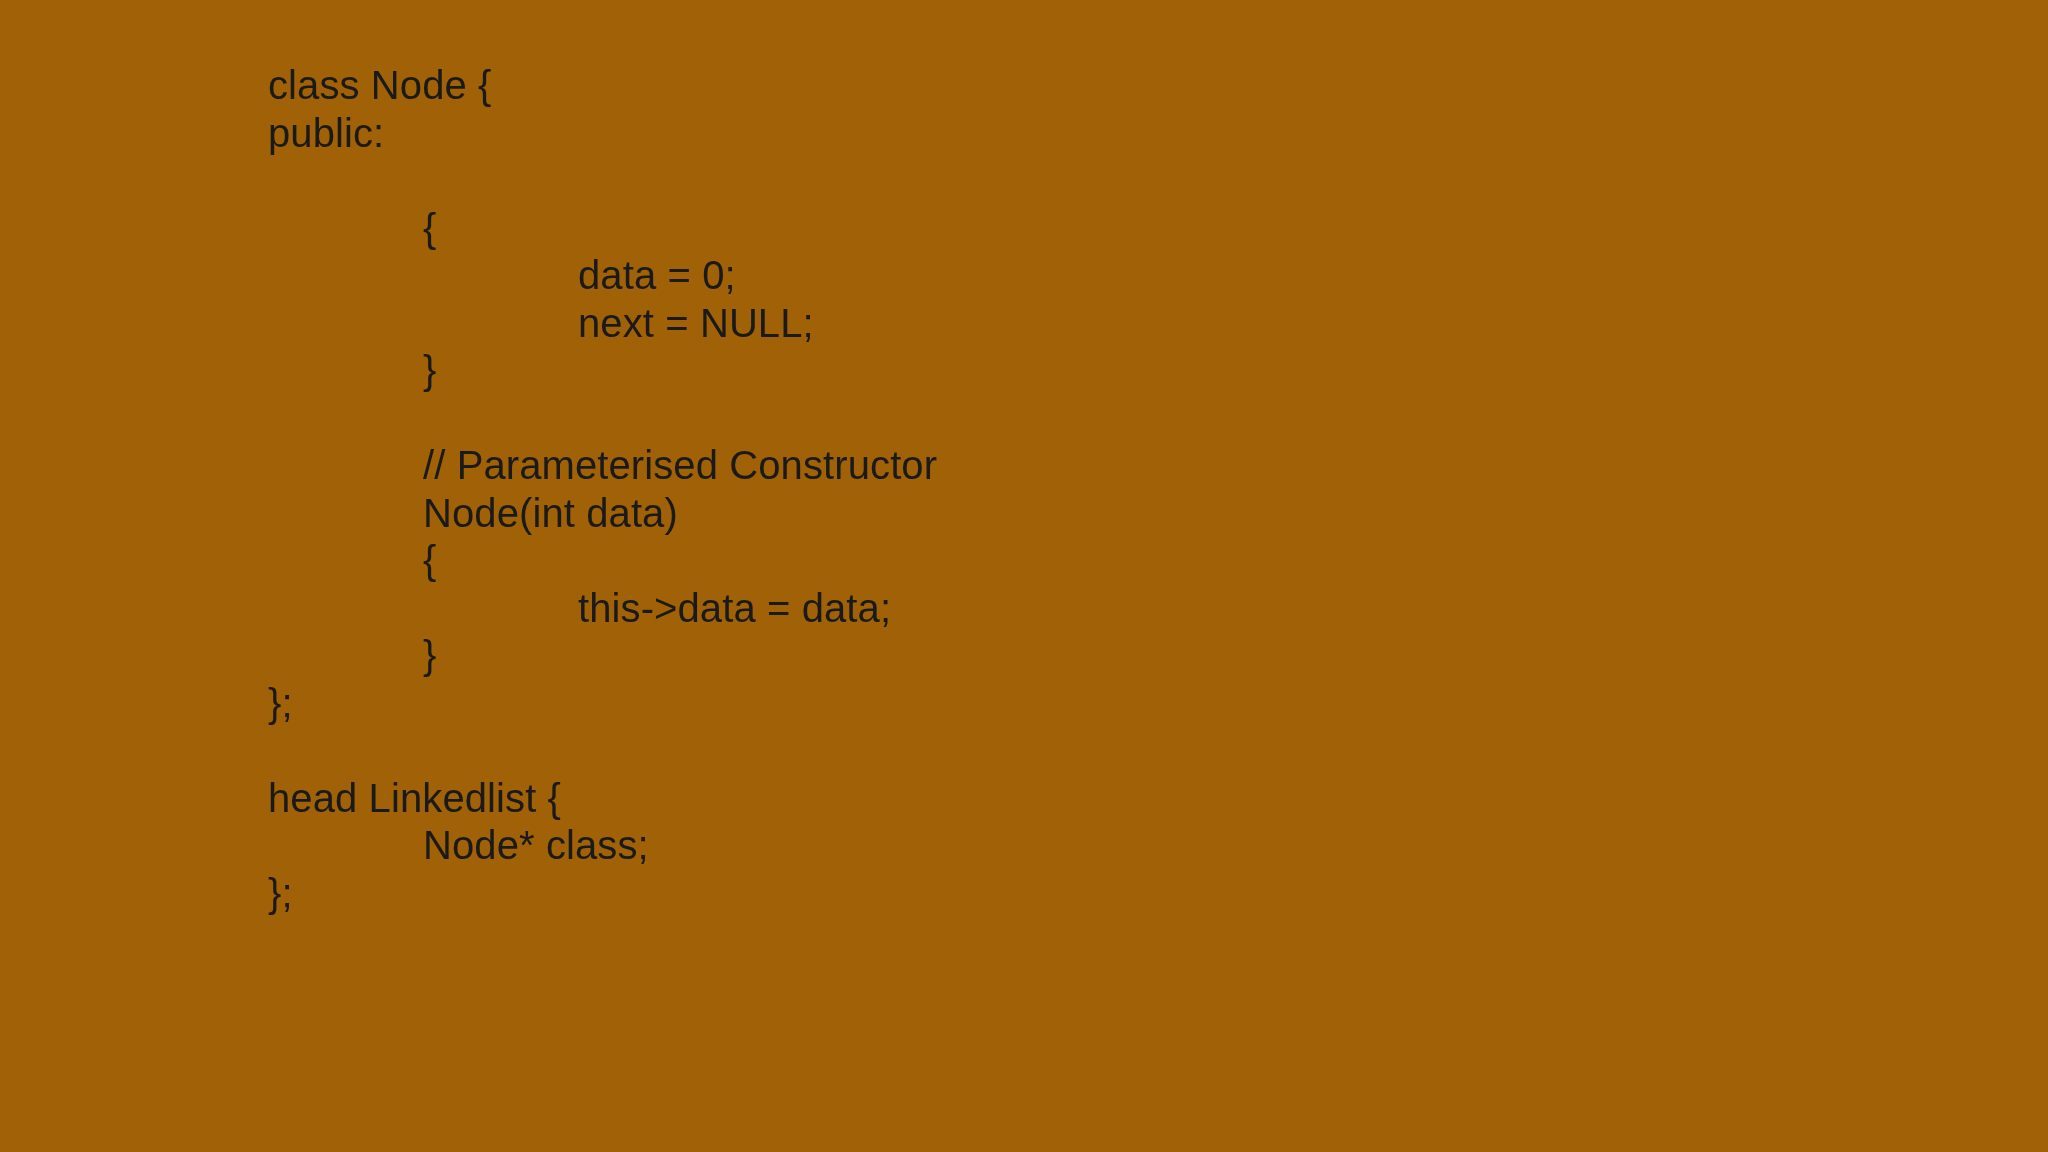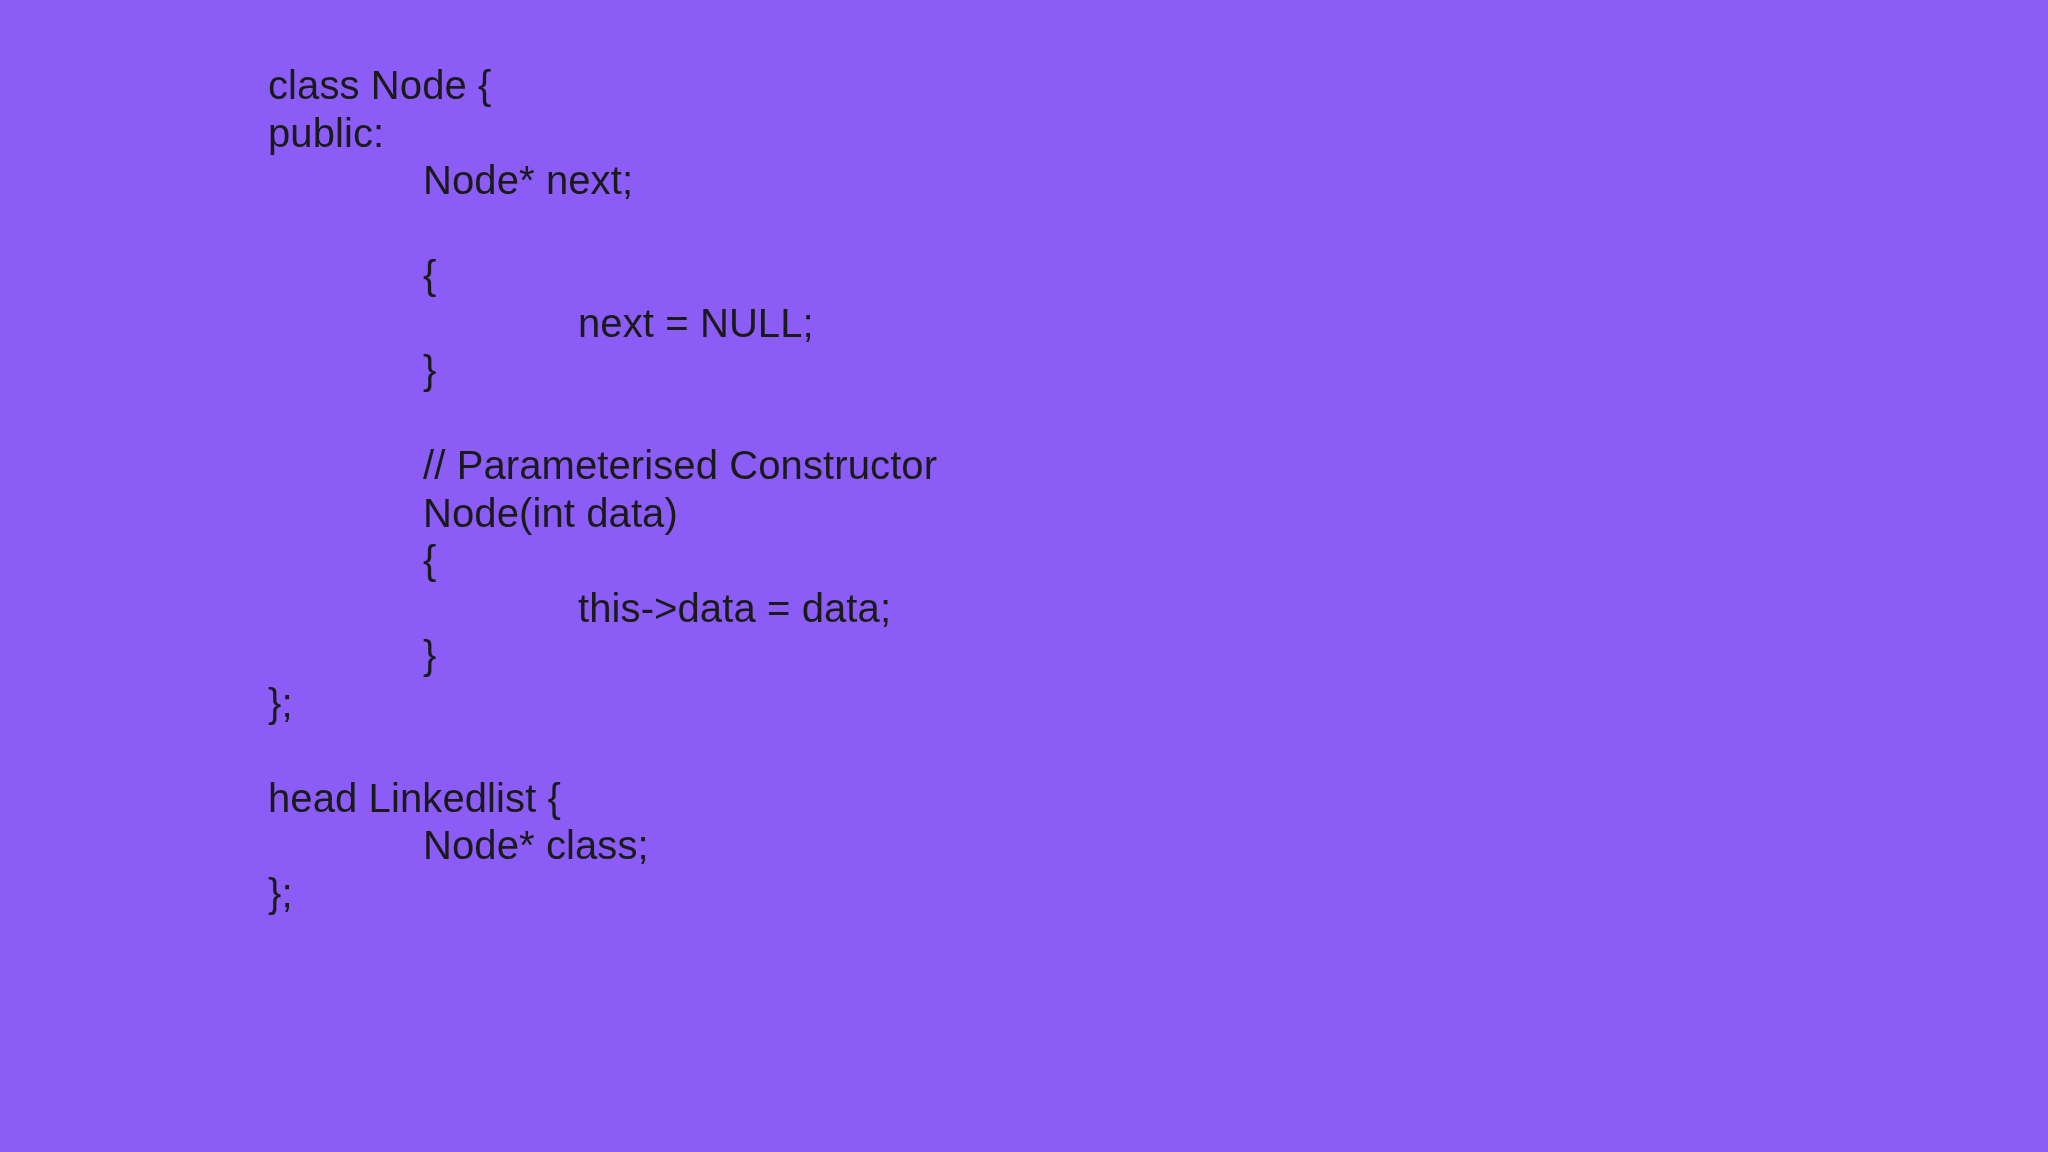--- a/index.html
+++ b/index.html
@@ -41,27 +41,27 @@
     color: transparent;
   }
   
   .ind-0 { padding-left: 0px; }
   .ind-1 { padding-left: 155px; }
   .ind-2 { padding-left: 310px; }
 </style>
 </head>
 <body style="background: rgb(255, 255, 255);">
 
-<div id="slide" style="background: #8b5cf6;">
+<div id="slide" style="background: #a16207;">
   <div id="code-block" style="color: rgb(26, 26, 26);">
       <div class="code-line ind-0">class Node {</div>
       <div class="code-line ind-0">public:</div>
-      <div class="code-line ind-1">Node* next;</div>
       <div class="code-line ind-0 blank"></div>
       <div class="code-line ind-1">{</div>
+      <div class="code-line ind-2">data = 0;</div>
       <div class="code-line ind-2">next = NULL;</div>
       <div class="code-line ind-1">}</div>
       <div class="code-line ind-0 blank"></div>
       <div class="code-line ind-1">// Parameterised Constructor</div>
       <div class="code-line ind-1">Node(int data)</div>
       <div class="code-line ind-1">{</div>
       <div class="code-line ind-2">this-&gt;data = data;</div>
       <div class="code-line ind-1">}</div>
       <div class="code-line ind-0">};</div>
       <div class="code-line ind-0 blank"></div>

